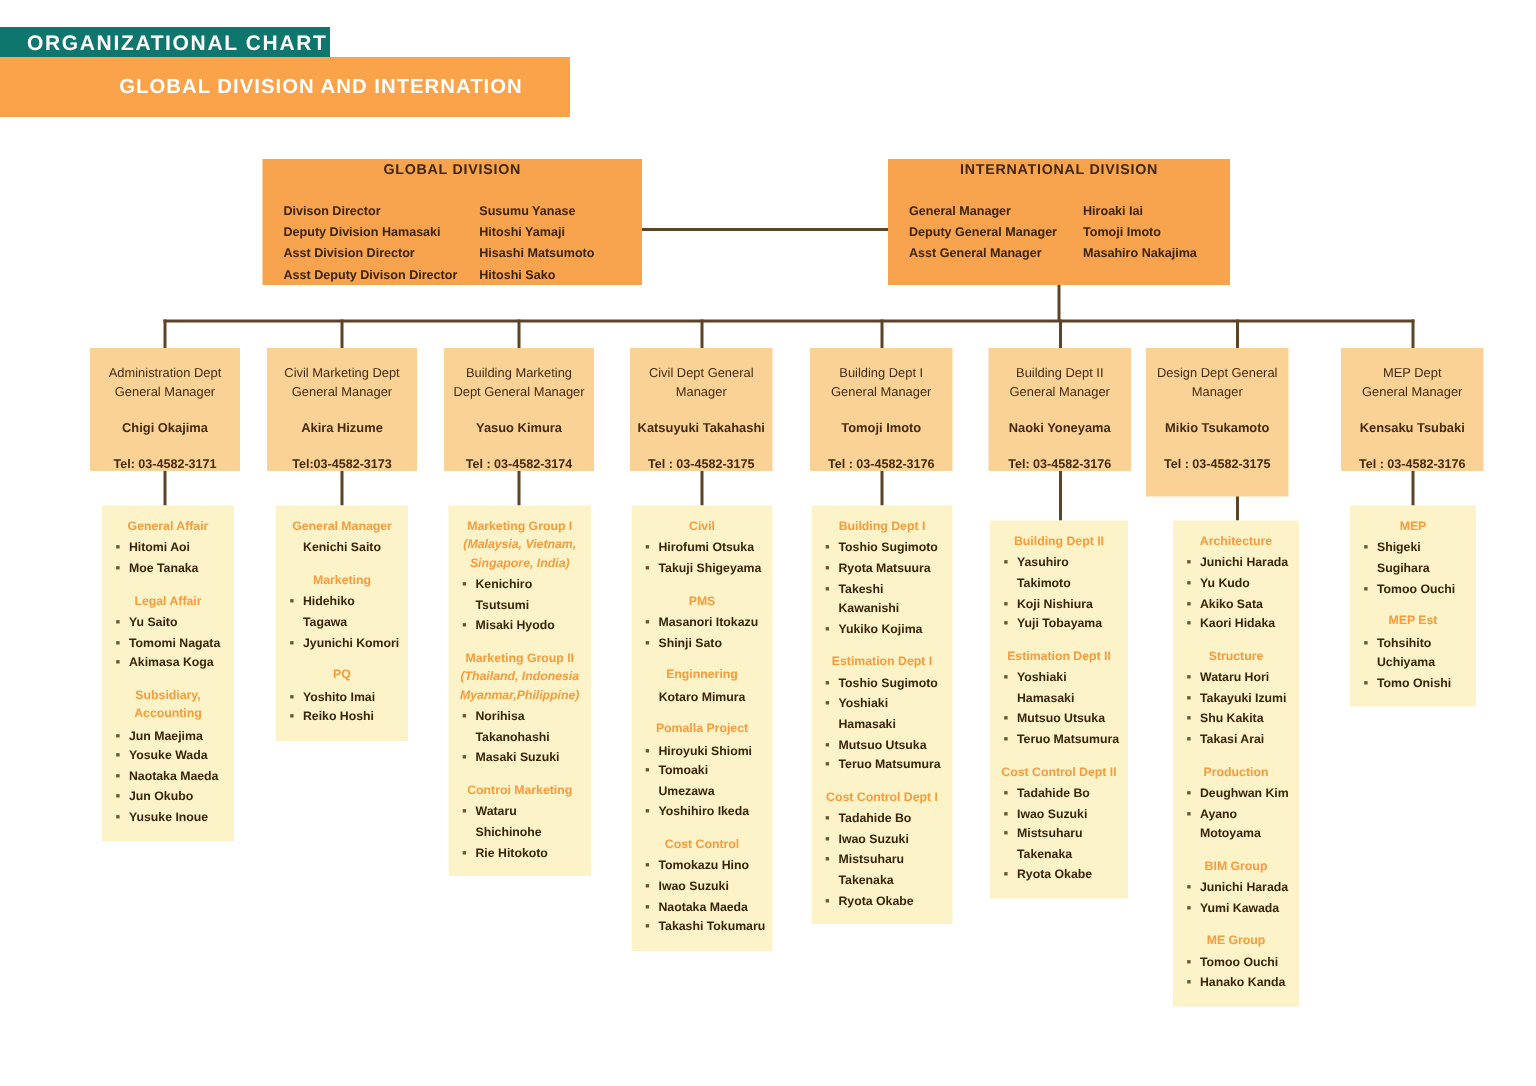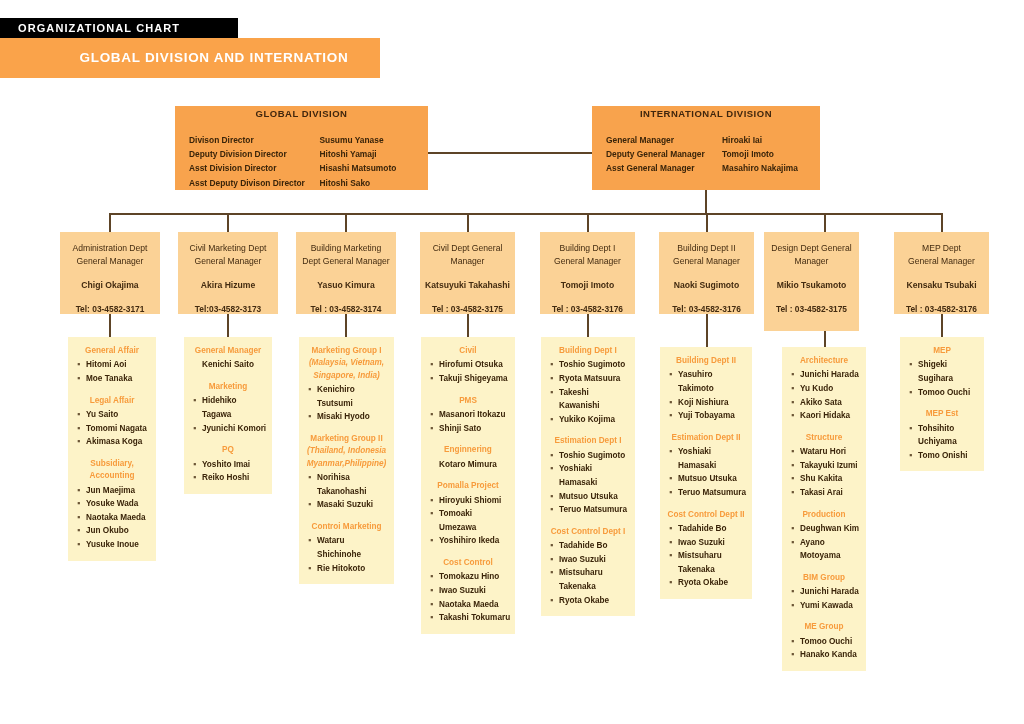--- a/index.html
+++ b/index.html
@@ -18,25 +18,25 @@
     height: 724px;
     overflow: hidden;
     background: #ffffff;
   }
 
   
   .kicker {
     position: absolute;
     left: 0;
     top: 18px;
-    width: 238px;
+    width: 220px;
     height: 20px;
-    background: #000000;
+    background: #0f766e;
     color: #ffffff;
-    font-size: 11px;
+    font-size: 14px;
     font-weight: bold;
     letter-spacing: 1.1px;
     line-height: 20px;
     padding-left: 18px;
     box-sizing: border-box;
   }
   .title-bar {
     position: absolute;
     left: 0;
     top: 38px;
@@ -181,21 +181,21 @@
   <div class="title-bar">GLOBAL DIVISION AND INTERNATION DIVISION</div>
 
   <div class="div-box" id="div0" style="left:175px; top:106px; width:253px; height:84px;">
     <div class="div-title">GLOBAL DIVISION</div>
     <div class="div-rows">
         <div class="div-row">
           <div class="div-role">Divison Director</div>
           <div class="div-name">Susumu Yanase</div>
         </div>
         <div class="div-row">
-          <div class="div-role">Deputy Division Director</div>
+          <div class="div-role">Deputy Division Hamasaki</div>
           <div class="div-name">Hitoshi Yamaji</div>
         </div>
         <div class="div-row">
           <div class="div-role">Asst Division Director</div>
           <div class="div-name">Hisashi Matsumoto</div>
         </div>
         <div class="div-row">
           <div class="div-role">Asst Deputy Divison Director</div>
           <div class="div-name">Hitoshi Sako</div>
         </div>
@@ -283,21 +283,21 @@
           <div>General Manager</div>
         </div>
         <div class="dept-person">Tomoji Imoto</div>
         <div class="dept-tel">Tel : 03-4582-3176</div>
       </div>
       <div class="dept" style="left: 659px; top: 232px; width: 95px; height: 82px;">
         <div class="dept-role">
           <div>Building Dept II</div>
           <div>General Manager</div>
         </div>
-        <div class="dept-person">Naoki Sugimoto</div>
+        <div class="dept-person">Naoki Yoneyama</div>
         <div class="dept-tel">Tel: 03-4582-3176</div>
       </div>
       <div class="dept" style="left: 764px; top: 232px; width: 95px; height: 99px;">
         <div class="dept-role">
           <div>Design Dept General</div>
           <div>Manager</div>
         </div>
         <div class="dept-person">Mikio Tsukamoto</div>
         <div class="dept-tel">Tel : 03-4582-3175</div>
       </div>

